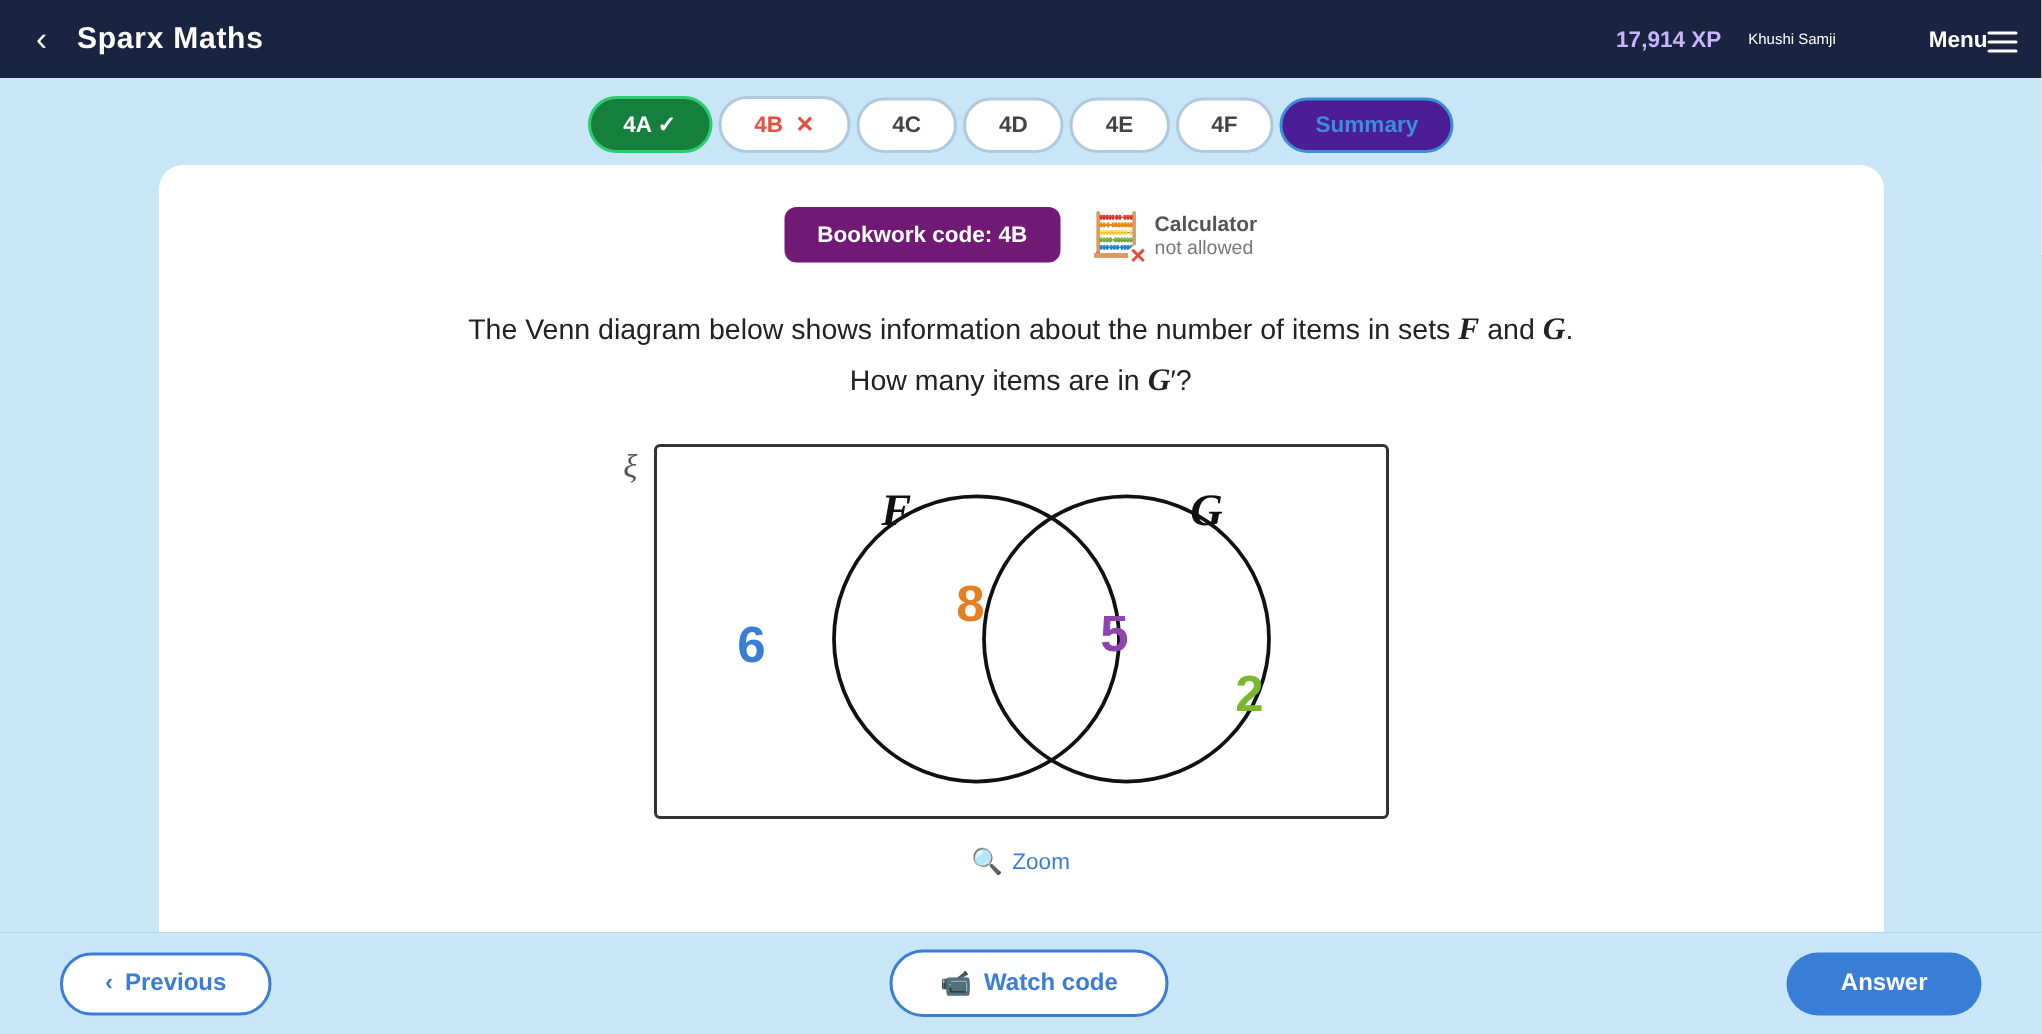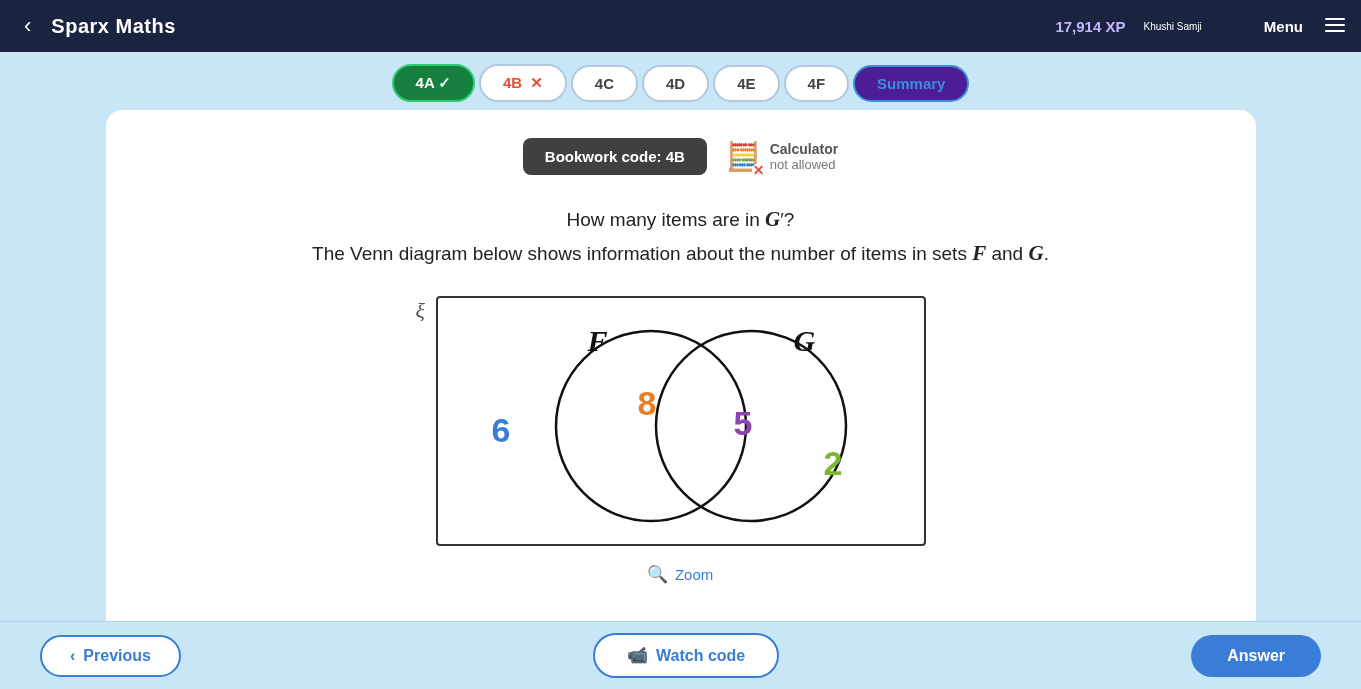--- a/index.html
+++ b/index.html
@@ -51,22 +51,22 @@
       color: white;
     }
     .nav-menu-btn {
       background: none;
       border: none;
       color: white;
       font-size: 15px;
       font-weight: 600;
       cursor: pointer;
       display: flex;
-      align-items: flex-start;
-      gap: 22px;
+      align-items: flex-end;
+      gap: 0;
       padding-left: 44px;
     }
     .hamburger-lines {
       display: flex;
       flex-direction: column;
       gap: 4px;
     }
     .hamburger-lines span {
       display: block;
       width: 20px;
@@ -130,21 +130,21 @@
 
     
     .bookwork-row {
       display: flex;
       justify-content: center;
       align-items: center;
       gap: 20px;
       margin-bottom: 28px;
     }
     .bookwork-badge {
-      background: #404040;
+      background: #701a75;
       color: white;
       padding: 10px 22px;
       border-radius: 8px;
       font-size: 15px;
       font-weight: 600;
     }
     .calc-badge {
       display: flex;
       align-items: center;
       gap: 8px;
@@ -410,24 +410,24 @@
         </div>
         <div>
           <div style="font-weight:600;font-size:14px;">Calculator</div>
           <div style="font-size:13px;color:#777;">not allowed</div>
         </div>
       </div>
     </div>
 
     <div class="question-text">
       <div>
+        The Venn diagram below shows information about the number of items in sets <span class="math-var">F</span> and <span class="math-var">G</span>.
+      </div>
+      <div>
         How many items are in <span class="math-prime">G</span>′?
-      </div>
-      <div>
-        The Venn diagram below shows information about the number of items in sets <span class="math-var">F</span> and <span class="math-var">G</span>.
       </div>
     </div>
 
     <div class="venn-container">
       <div class="venn-wrapper">
 
         <span class="xi-symbol">ξ</span>
 
         <div class="venn-rect"></div>
 

